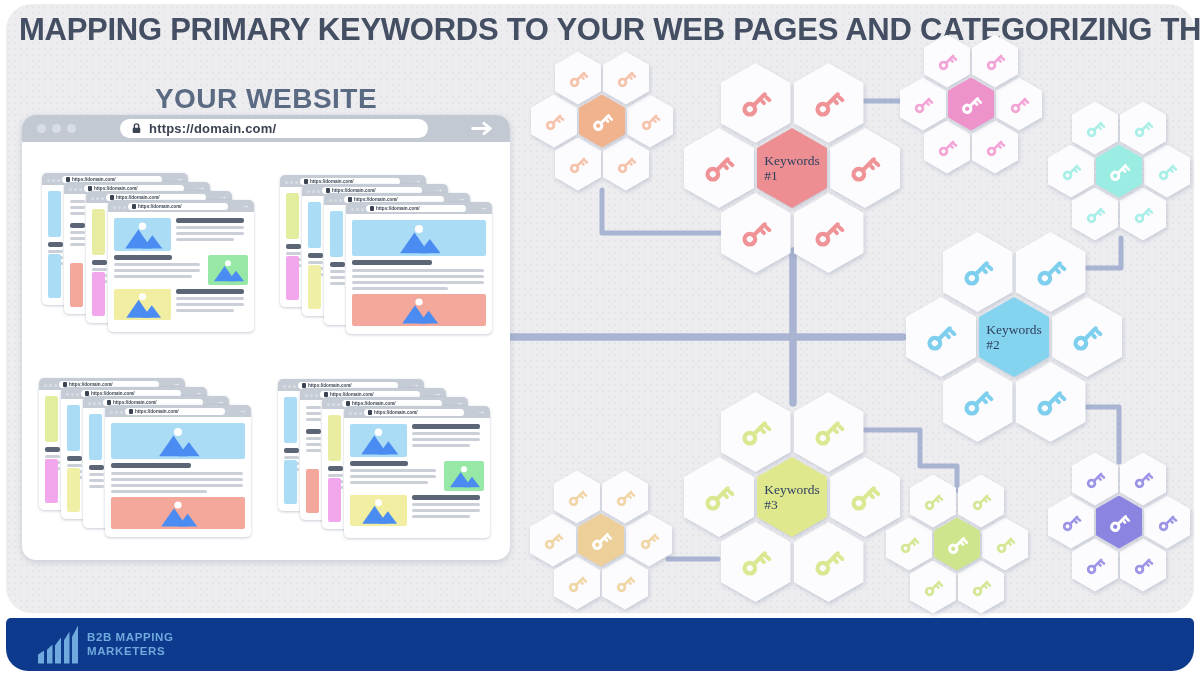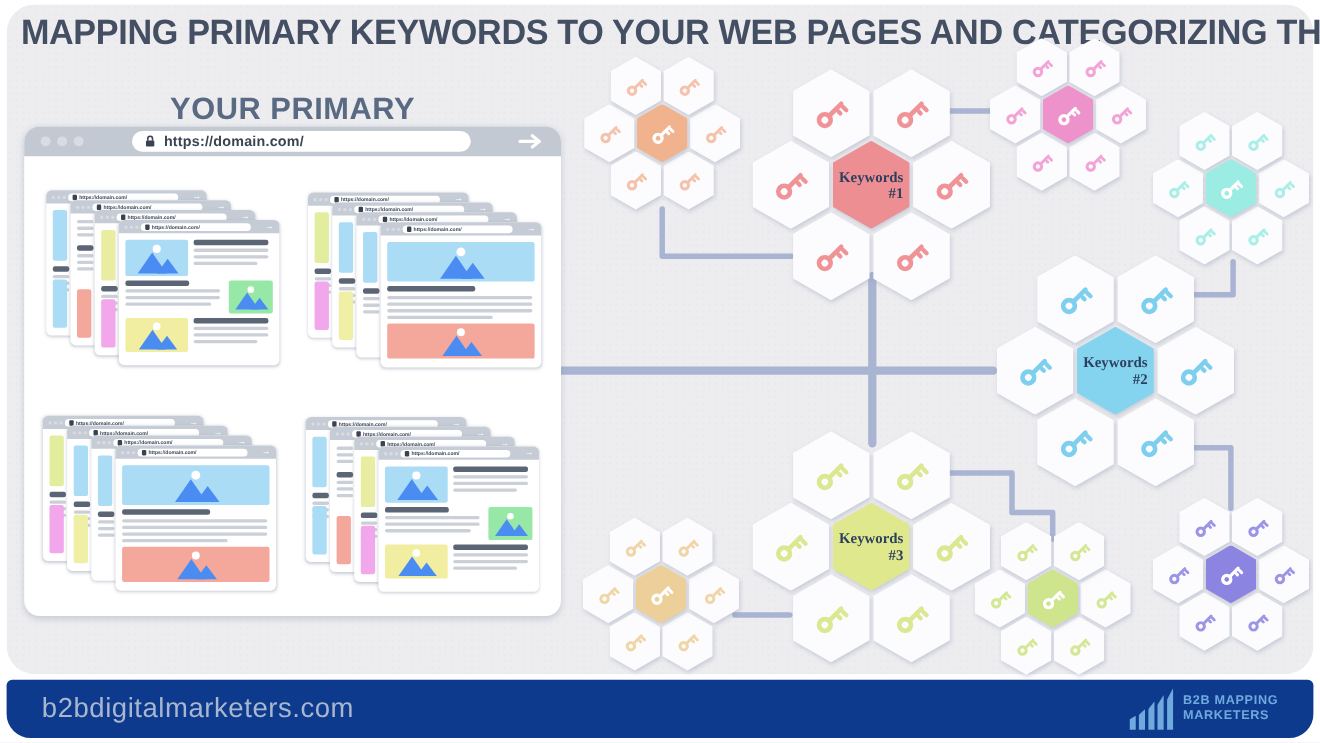--- a/index.html
+++ b/index.html
@@ -36,21 +36,21 @@
   .mw-pill{position:absolute;left:20px;right:26px;top:2.5px;height:7px;background:#fff;border-radius:4px}
   .mlock{position:absolute;left:4px;top:1.5px;width:3.5px;height:4.5px;background:var(--url-text,#3b4352);border-radius:1px}
   .mw-url{position:absolute;left:10px;top:1px;font-size:4.6px;font-weight:bold;color:var(--url-text,#3b4352);white-space:nowrap}
   .marrow{position:absolute;right:5px;top:0;color:#fff;font-size:8px;line-height:12px;font-weight:bold}
   .mw-body{height:119px;padding:6px;box-sizing:border-box;position:relative;overflow:hidden}
   .flexrow{display:flex;gap:5px}
   
   .hex-o{position:absolute;filter:drop-shadow(1.5px 2.5px 2px rgba(140,150,175,.4))}
   .hex{width:100%;height:100%;clip-path:polygon(50% 0,100% 25%,100% 75%,50% 100%,0 75%,0 25%);
        display:flex;align-items:center;justify-content:center}
-  .kw-label{font-family:"Liberation Serif",serif;font-weight:bold;text-align:right;line-height:1.12;font-size:13.5px}
+  .kw-label{font-family:"Liberation Serif",serif;font-weight:normal;text-align:left;line-height:1.12;font-size:13.5px}
   
   .footer{position:absolute;left:6px;top:618px;width:1188px;height:53px;background:var(--footer-bg,#0d3a8c);
        border-radius:5px 5px 22px 22px;display:flex;align-items:center;justify-content:space-between;
        padding:0 32px;box-sizing:border-box}
   .f-domain{font-size:25px;color:var(--footer-text,#a9b6cf);letter-spacing:.5px}
   .logo{display:flex;align-items:center;gap:9px}
   .logo-bars{display:flex;align-items:flex-end;gap:2.5px}
   .lbar{width:6px;background:var(--logo-blue,#6fa9dd);clip-path:polygon(0 30%,100% 0,100% 100%,0 100%)}
   .lbar:nth-child(1){height:13px}.lbar:nth-child(2){height:19px}.lbar:nth-child(3){height:26px}
   .lbar:nth-child(4){height:32px}.lbar:nth-child(5){height:38px}
@@ -67,21 +67,21 @@
   <polyline class="thin" points="602,190 602,233 720,233"></polyline>
   <polyline class="thin" points="864,101 914,101"></polyline>
   <polyline class="thin" points="1086,268 1121,268 1121,238"></polyline>
   <polyline class="thin" points="1086,407 1119,407 1119,462"></polyline>
   <polyline class="thin" points="864,430 920,430 920,466 957,466 957,490"></polyline>
   <polyline class="thin" points="668,559 718,559"></polyline>
 </svg>
 
 <div class="title"><span>MAPPING PRIMARY KEYWORDS TO YOUR WEB PAGES AND CATEGORIZING THEM</span></div>
 
-<div class="site-heading">YOUR PRIMARY</div>
+<div class="site-heading">YOUR WEBSITE</div>
 
 <div class="browser">
   <div class="bb-bar">
     <div class="bb-dots">
       <span class="bdot"></span>
       <span class="bdot"></span>
       <span class="bdot"></span>
     </div>
     <div class="bb-pill">
       <svg width="13" height="13" viewBox="0 0 24 24">
@@ -1259,21 +1259,20 @@
       <rect x="14.4" y="12.9" width="2.6" height="4.2" rx="1.3" fill="#ffffff"></rect>
       <rect x="18.3" y="12.9" width="2.6" height="5.4" rx="1.3" fill="#ffffff"></rect>
     </g>
           </svg>
         </div>
       </div>
     </div>
   </div>
 
 <div class="footer">
-  <div class="f-domain">b2bdigitalmarketers.com</div>
   <div class="logo">
     <div class="logo-bars">
       <span class="lbar"></span>
         <span class="lbar"></span>
         <span class="lbar"></span>
         <span class="lbar"></span>
         <span class="lbar"></span>
     </div>
     <div class="logo-text">
       <div>B2B MAPPING</div>

